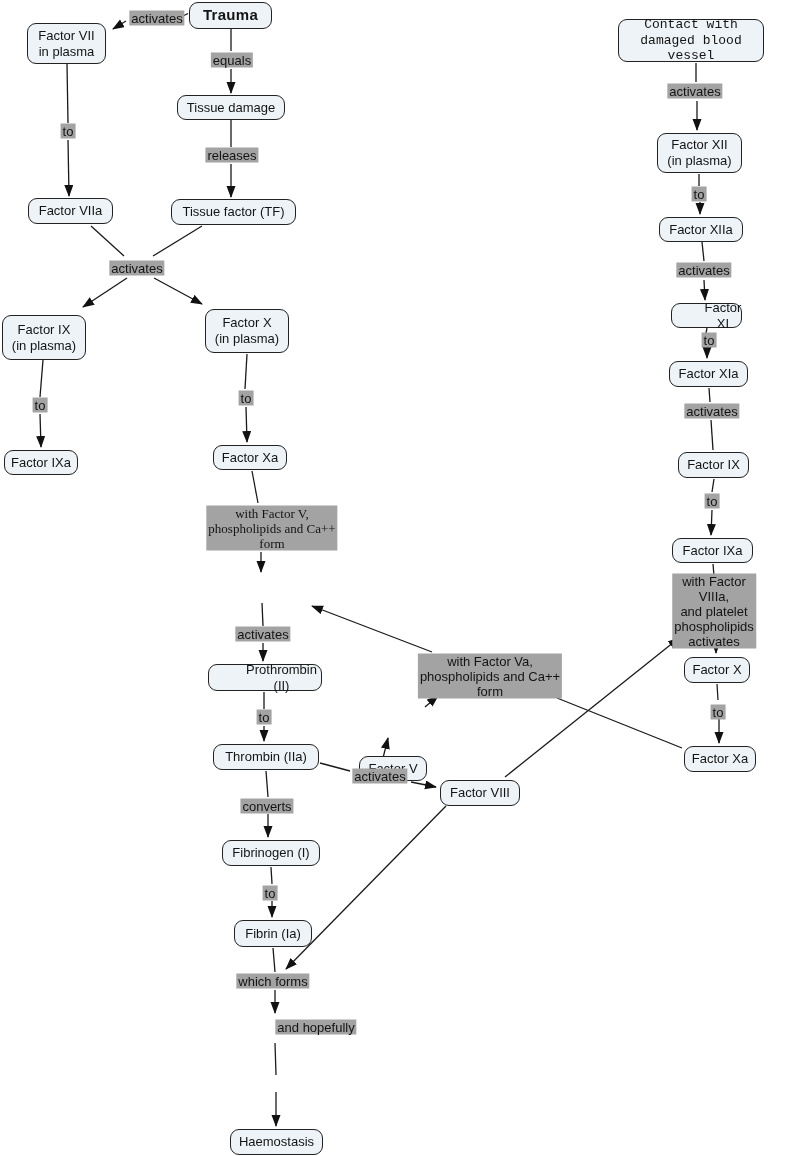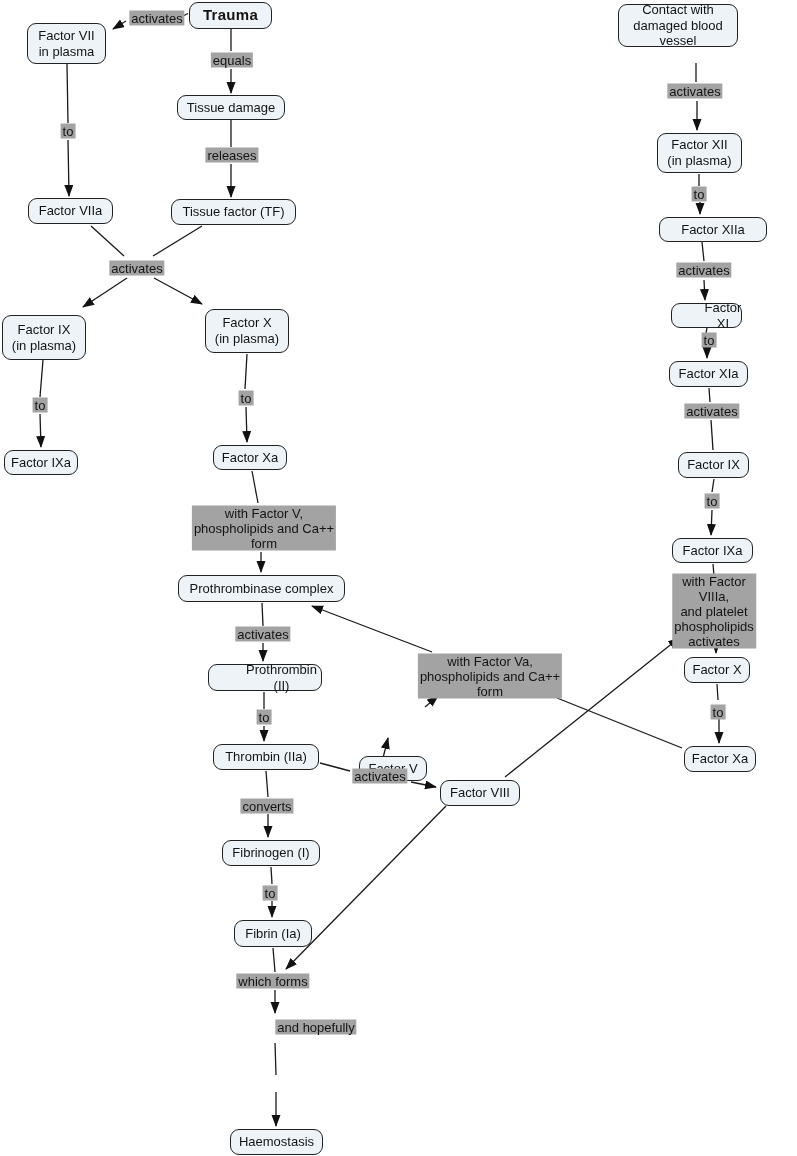--- a/index.html
+++ b/index.html
@@ -83,39 +83,38 @@
     <line x1="712" y1="510" x2="711" y2="535" marker-end="url(#ah)"></line>
     <line x1="713" y1="564" x2="715" y2="588"></line>
     <line x1="716" y1="637" x2="716" y2="653" marker-end="url(#ah)"></line>
     <line x1="717" y1="684" x2="718" y2="700"></line>
     <line x1="719" y1="717" x2="719" y2="743" marker-end="url(#ah)"></line>
   </svg>
 
   <div class="node title" style="left:189px;top:2px;width:83px;height:27px;">Trauma</div>
   <div class="node" style="left:27px;top:23px;width:79px;height:41px;">Factor VII
 in plasma</div>
-  <div class="node" style="left:618px;top:4px;width:120px;height:43px;">Contact with
+  <div class="node" style="left:618px;top:19px;width:146px;height:43px;font-family:Liberation Mono, monospace;">Contact with
 damaged blood vessel</div>
   <div class="node" style="left:177px;top:95px;width:108px;height:25px;">Tissue damage</div>
   <div class="node" style="left:657px;top:133px;width:85px;height:40px;">Factor XII
 (in plasma)</div>
   <div class="node" style="left:28px;top:198px;width:85px;height:26px;">Factor VIIa</div>
   <div class="node" style="left:171px;top:199px;width:125px;height:26px;">Tissue factor (TF)</div>
-  <div class="node" style="left:659px;top:217px;width:108px;height:25px;">Factor XIIa</div>
+  <div class="node" style="left:659px;top:217px;width:84px;height:25px;">Factor XIIa</div>
   <div class="node" style="left:671px;top:303px;width:71px;height:25px;padding-left:36px;">Factor XI</div>
   <div class="node" style="left:2px;top:315px;width:84px;height:45px;">Factor IX
 (in plasma)</div>
   <div class="node" style="left:205px;top:309px;width:84px;height:44px;">Factor X
 (in plasma)</div>
   <div class="node" style="left:669px;top:361px;width:79px;height:26px;">Factor XIa</div>
   <div class="node" style="left:4px;top:450px;width:74px;height:25px;">Factor IXa</div>
   <div class="node" style="left:213px;top:445px;width:74px;height:25px;">Factor Xa</div>
   <div class="node" style="left:678px;top:452px;width:71px;height:26px;">Factor IX</div>
   <div class="node" style="left:672px;top:538px;width:81px;height:25px;">Factor IXa</div>
-  <div class="node" style="left:178px;top:575px;width:167px;height:27px;">Prothrombinase complex</div>
   <div class="node" style="left:684px;top:657px;width:66px;height:26px;">Factor X</div>
   <div class="node" style="left:208px;top:664px;width:114px;height:27px;padding-left:36px;">Prothrombin (II)</div>
   <div class="node" style="left:359px;top:708px;width:68px;height:25px;margin-top:48px;">Factor V</div>
   <div class="node" style="left:213px;top:744px;width:106px;height:26px;">Thrombin (IIa)</div>
   <div class="node" style="left:684px;top:746px;width:72px;height:26px;">Factor Xa</div>
   <div class="node" style="left:440px;top:780px;width:80px;height:26px;">Factor VIII</div>
   <div class="node" style="left:222px;top:840px;width:98px;height:26px;">Fibrinogen (I)</div>
   <div class="node" style="left:234px;top:920px;width:78px;height:27px;">Fibrin (Ia)</div>
   <div class="node" style="left:230px;top:1129px;width:93px;height:26px;">Haemostasis</div>
 
@@ -125,21 +124,21 @@
   <div class="elabel" style="left:68px;top:131px;">to</div>
   <div class="elabel" style="left:232px;top:155px;">releases</div>
   <div class="elabel" style="left:699px;top:194px;">to</div>
   <div class="elabel" style="left:137px;top:268px;">activates</div>
   <div class="elabel" style="left:704px;top:270px;">activates</div>
   <div class="elabel" style="left:709px;top:340px;">to</div>
   <div class="elabel" style="left:40px;top:405px;">to</div>
   <div class="elabel" style="left:246px;top:398px;">to</div>
   <div class="elabel" style="left:712px;top:411px;">activates</div>
   <div class="elabel" style="left:712px;top:501px;">to</div>
-  <div class="elabel" style="left:264px;top:528px;">with Factor V,
+  <div class="elabel" style="left:272px;top:528px;font-family:Liberation Serif, serif;">with Factor V,
 phospholipids and Ca++
 form</div>
   <div class="elabel" style="left:714px;top:611px;">with Factor VIIIa,
 and platelet phospholipids
 activates</div>
   <div class="elabel" style="left:263px;top:634px;">activates</div>
   <div class="elabel" style="left:490px;top:676px;">with Factor Va,
 phospholipids and Ca++
 form</div>
   <div class="elabel" style="left:718px;top:712px;">to</div>

